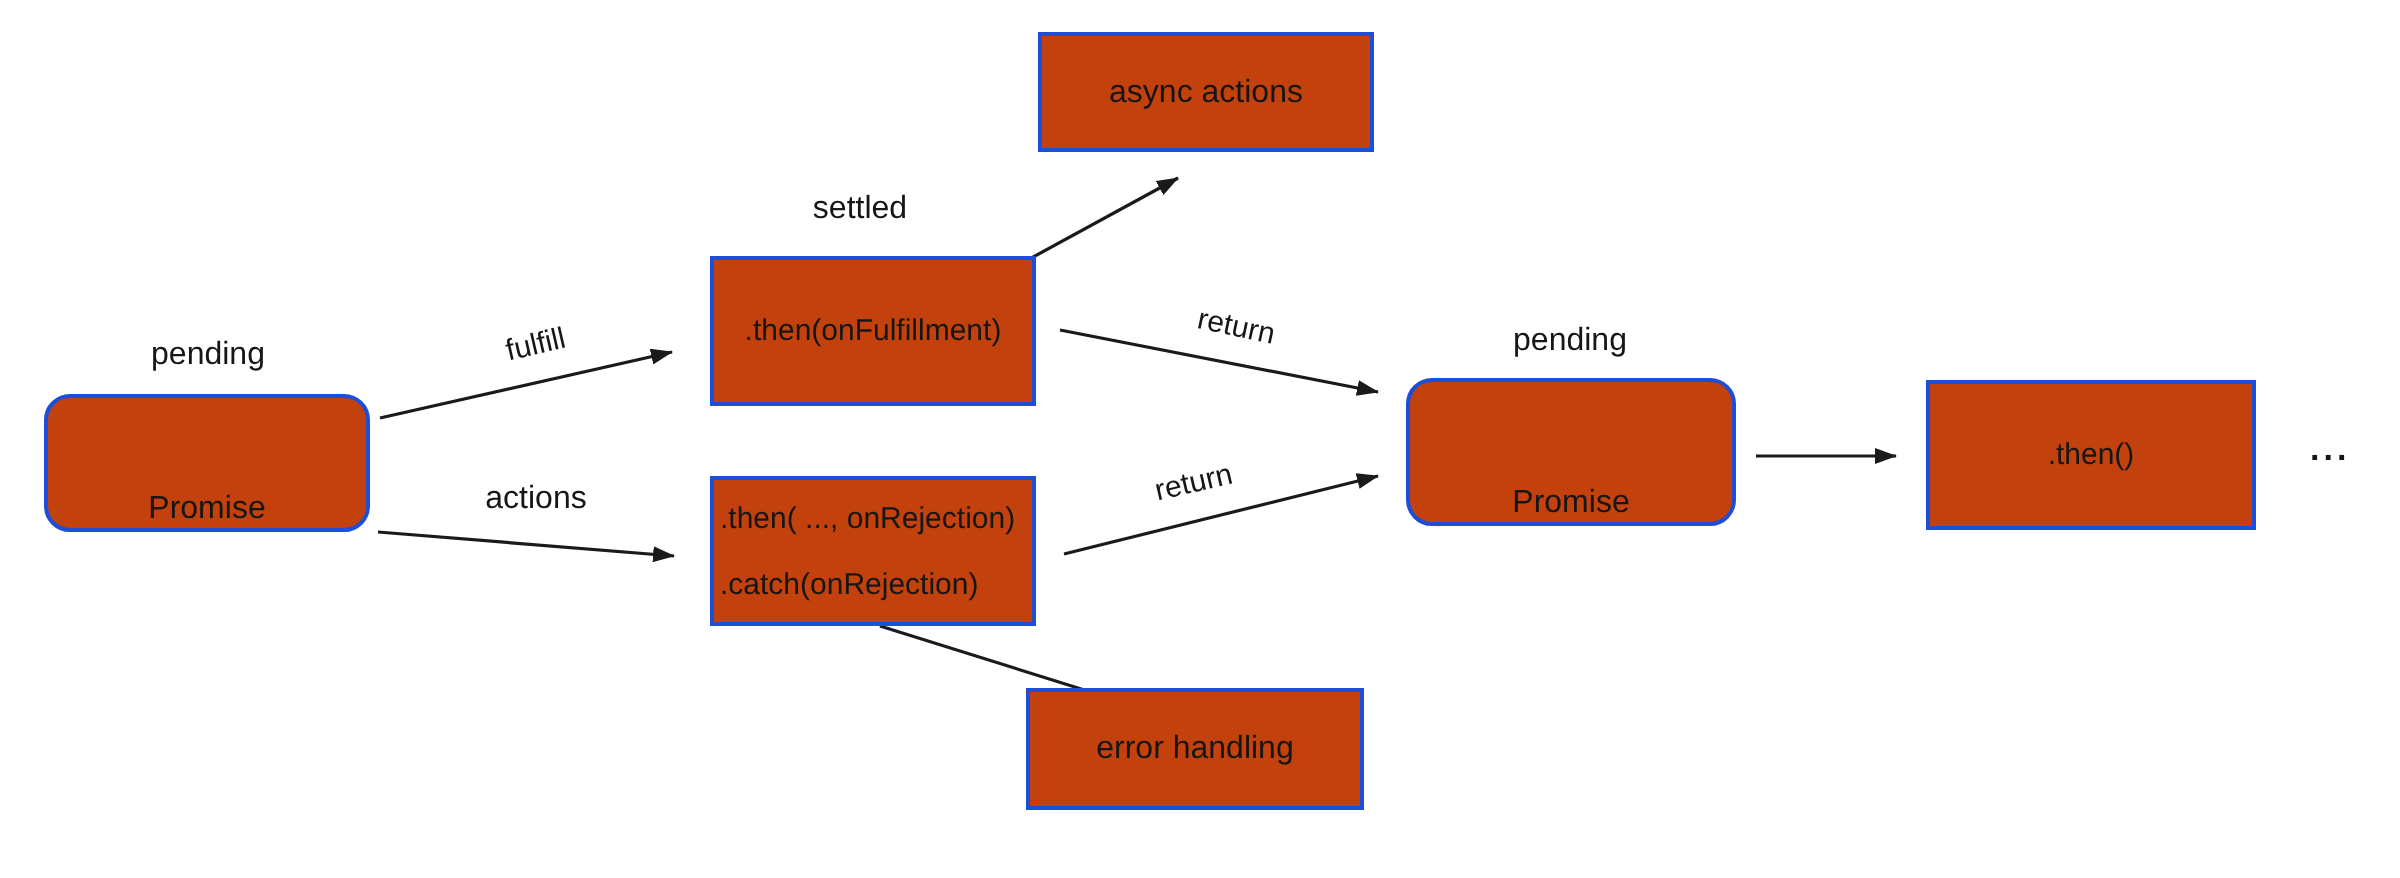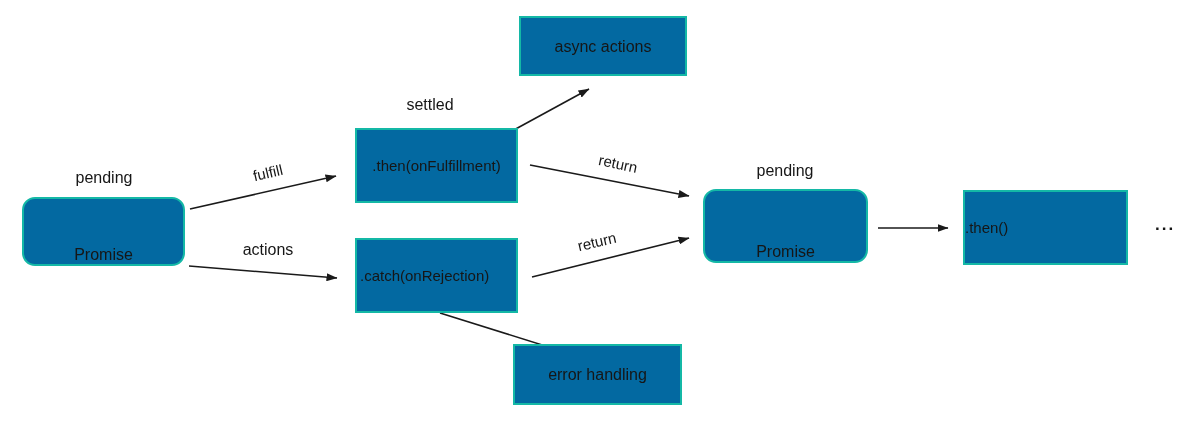--- a/index.html
+++ b/index.html
@@ -7,33 +7,33 @@
     position:relative;
     width:1200px;height:439px;
     background:#ffffff;
     font-family:"Liberation Sans", sans-serif;
     color:#161616;
     overflow:hidden;
   }
   .edges{position:absolute;left:0;top:0;}
   .node{
     position:absolute;
-    border:2px solid #14b8a6;
-    background:#0369a1;
+    border:2px solid #1d4ed8;
+    background:#c2410c;
     display:flex;
     align-items:center;
     justify-content:center;
     text-align:center;
     font-size:16px;
     line-height:19px;
     box-sizing:border-box;
   }
   .node.rounded{border-radius:13px;align-items:flex-end;}
   .node.codebox{font-size:15px;}
-  .node .stack{display:flex;flex-direction:row;gap:15px;width:100%;}
+  .node .stack{display:flex;flex-direction:column;gap:15px;width:100%;}
   .node .stack.tight{gap:0;line-height:18px;}
   .node .stack.leftalign span{display:block;text-align:left;padding-left:3px;}
   .lbl{
     position:absolute;
     width:110px;
     text-align:center;
     font-size:16px;
     line-height:20px;
     white-space:nowrap;
   }
@@ -82,20 +82,21 @@
 
   <div class="node" style="left:519px;top:16px;width:168px;height:60px;">
     <span>async actions</span>
   </div>
 
   <div class="lbl small" style="left:563px;top:154px;transform:rotate(12deg);">return</div>
   <div class="lbl small" style="left:542px;top:232px;transform:rotate(-13deg);">return</div>
 
   <div class="node codebox" style="left:355px;top:238px;width:163px;height:75px;">
     <div class="stack leftalign" style="gap:14px;">
+      <span>.then( ..., onRejection)</span>
       <span>.catch(onRejection)</span>
     </div>
   </div>
 
   <div class="node" style="left:513px;top:344px;width:169px;height:61px;">
     <span>error handling</span>
   </div>
 
   <div class="lbl" style="left:730px;top:161px;">pending</div>
   <div class="node rounded" style="left:703px;top:189px;width:165px;height:74px;">

